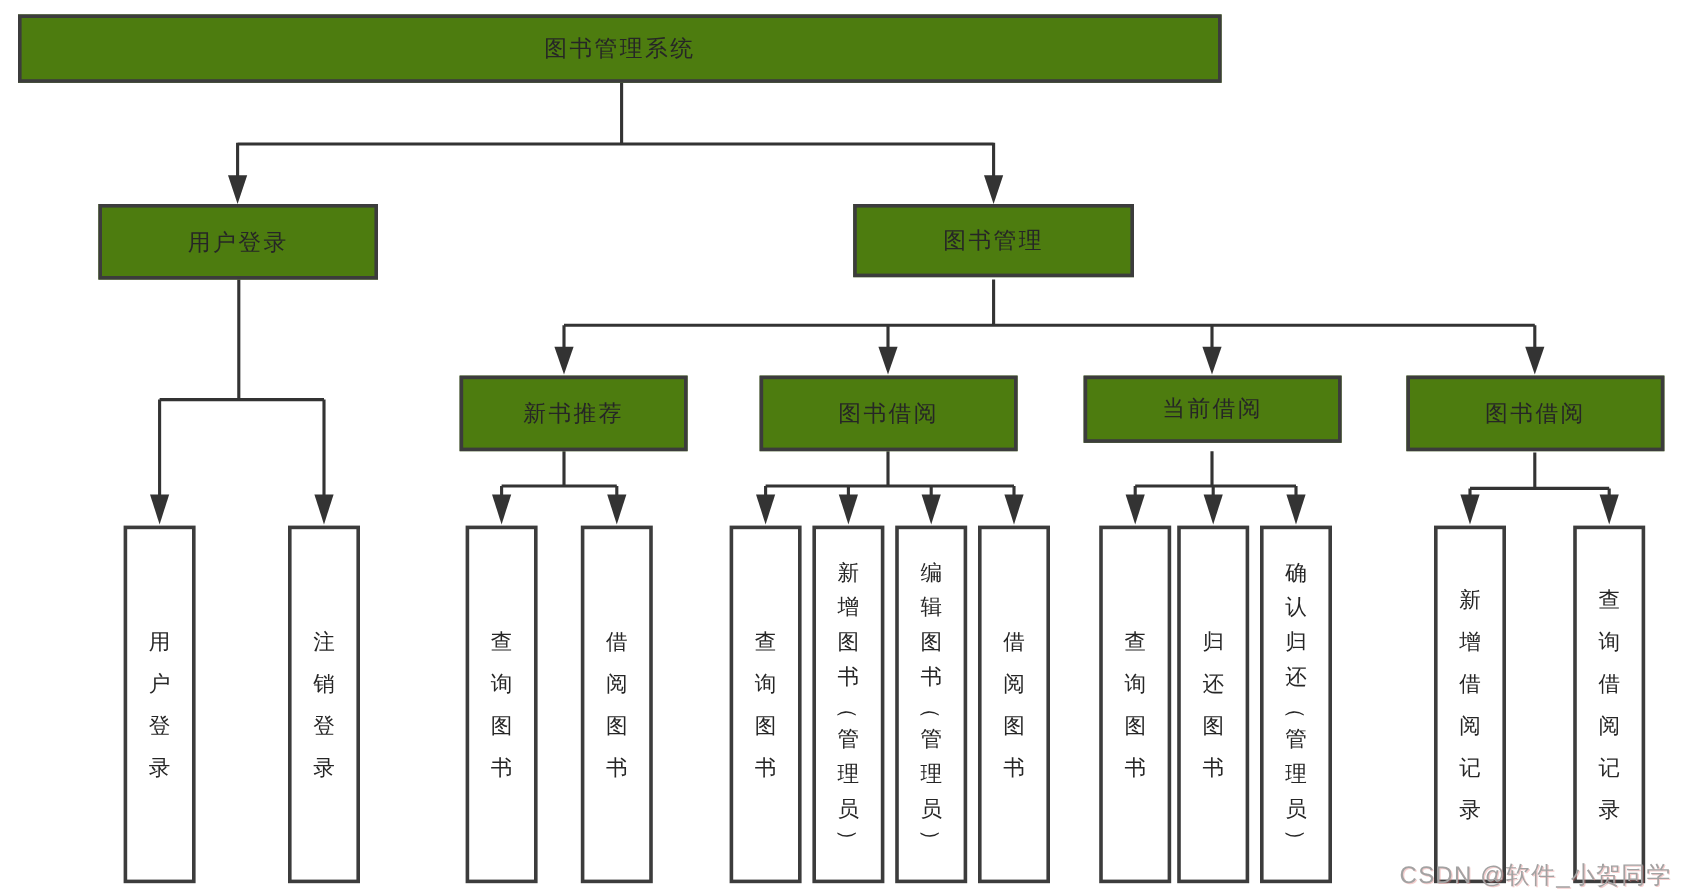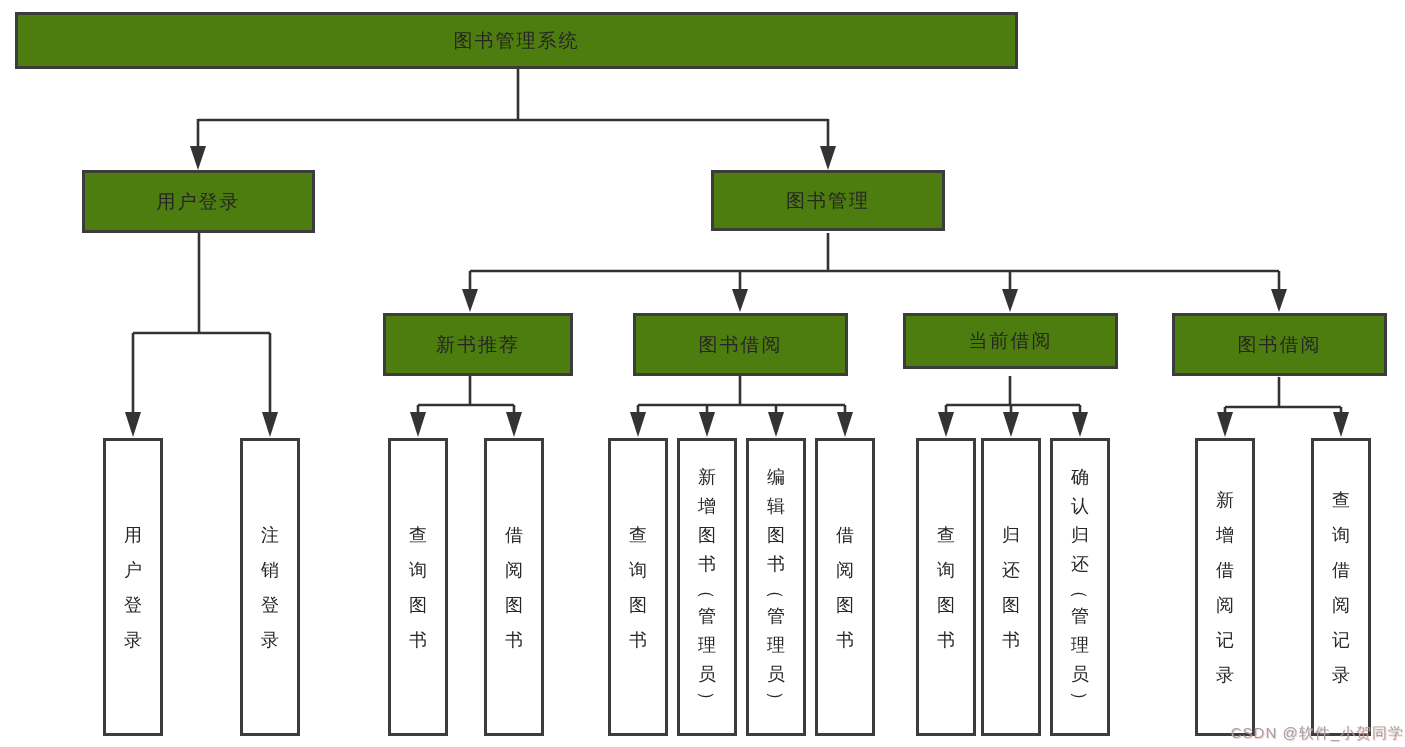--- a/index.html
+++ b/index.html
@@ -24,22 +24,22 @@
   .vlabel{
     display:flex;flex-direction:column;align-items:center;
     font-size:18px;line-height:18px;letter-spacing:0;
   }
   .vlabel span{display:block;height:18px;}
   .vlabel span.paren{
     transform:rotate(90deg);height:12px;line-height:12px;
     display:flex;align-items:center;justify-content:center;
   }
   .watermark{
-    position:absolute;right:1px;bottom:4px;z-index:5;
-    font-size:15px;color:#a2a2a2;letter-spacing:1px;
+    position:absolute;right:12px;bottom:4px;z-index:5;
+    font-size:20px;color:#a2a2a2;letter-spacing:1px;
     text-shadow:1px 1px 0 rgba(226,116,116,0.35);
   }
 </style>
 </head>
 <body>
 
 <svg class="connectors" viewBox="0 0 1405 747" xmlns="http://www.w3.org/2000/svg">
   <g>
     <path d="M518 69 V120 M198 120 H828 M198 119 V150 M828 119 V150"></path>
     <polygon points="190,146 206,146 198,170"></polygon>

